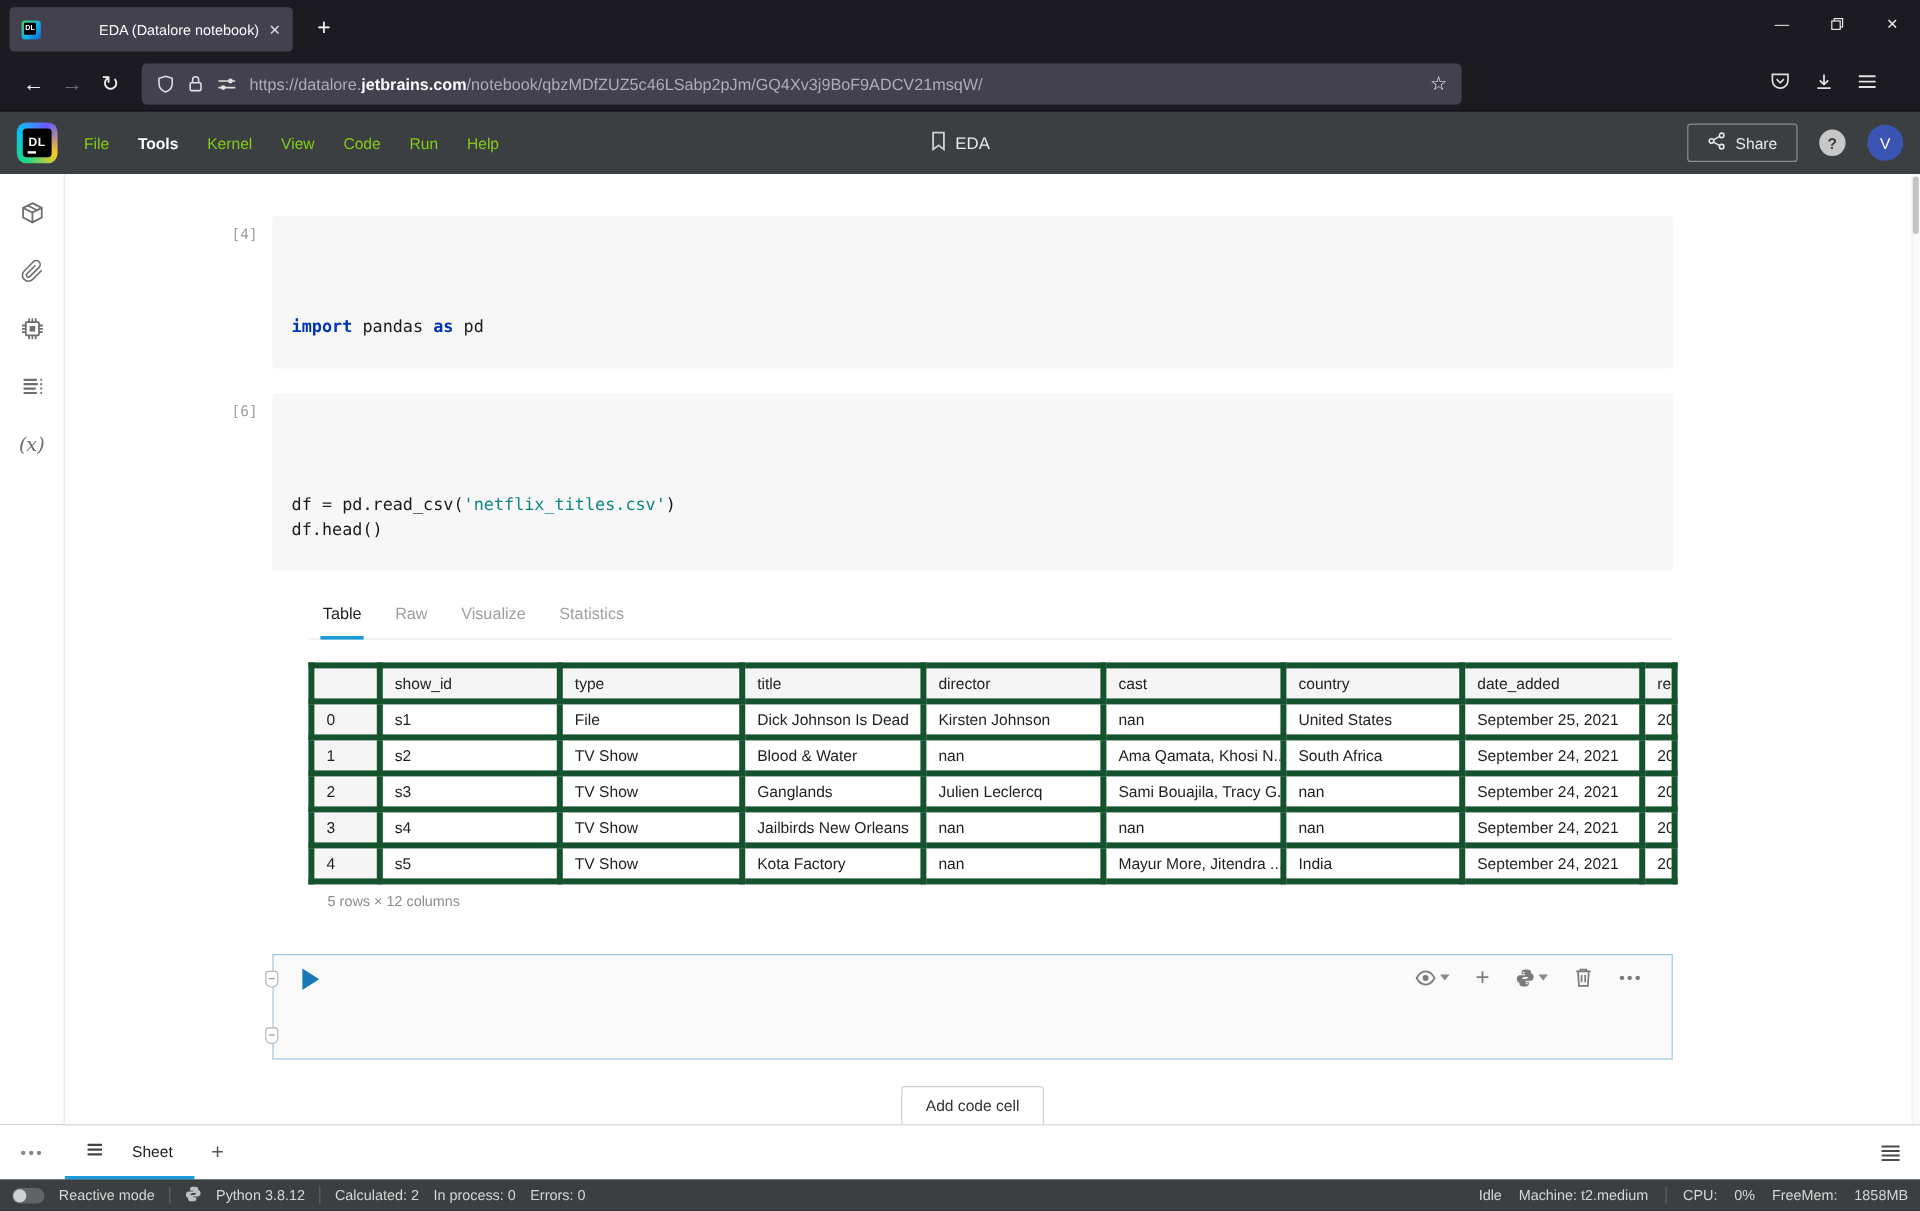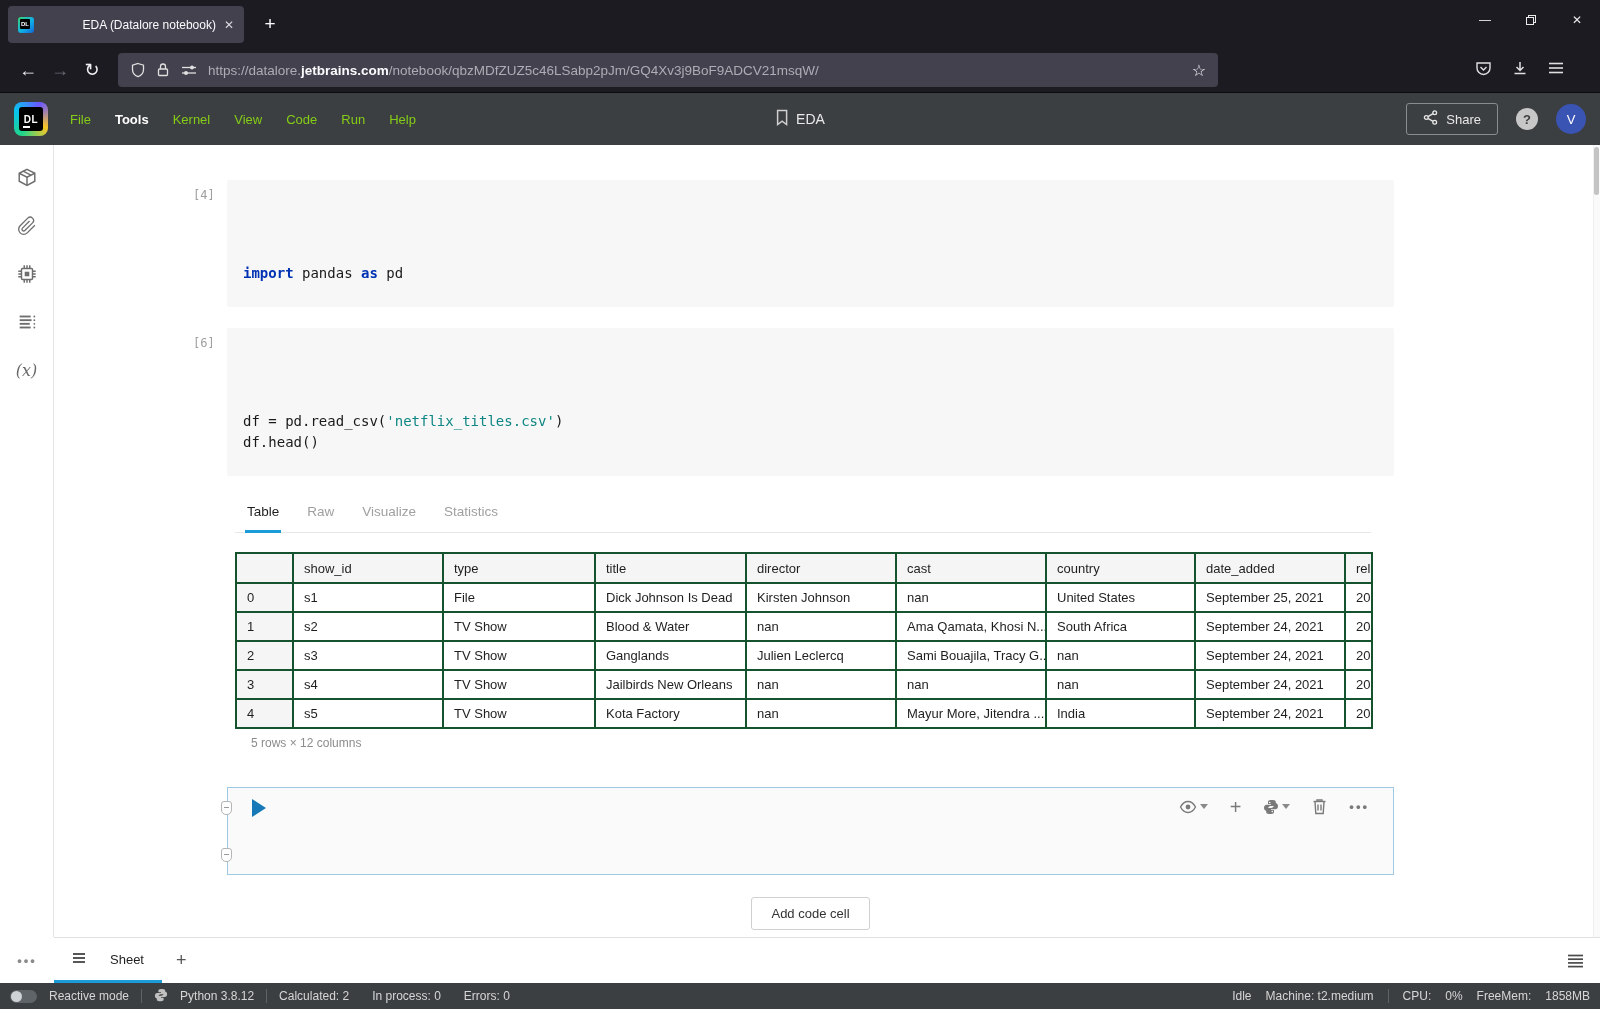--- a/index.html
+++ b/index.html
@@ -56,27 +56,27 @@
   .code-cell { position:relative; background:#f7f7f7; border-radius:2px; padding:38px 16px 23px 16px; }
   .code-cell.first { margin-top:35px; }
   .code-cell.second { margin-top:21px; }
   .exec-label { position:absolute; left:-34px; top:8px; font-family:"DejaVu Sans Mono", monospace; font-size:12px; color:#9e9e9e; }
   .code { font-family:"DejaVu Sans Mono", monospace; font-size:14px; color:#1a1a1a;margin-top:45px; }
   .code-line { line-height:21px; white-space:pre; }
   .tok-k { color:#0033b3; font-weight:bold; }
   .tok-s { color:#0e8784; }
   .tok-p { color:#1a1a1a; }
 
-  .output-block { margin-left:8px; width:1136px; }
+  .output-block { margin-left:30px; width:1136px; }
   .out-tabs { margin-top:28px; display:flex; gap:24px; border-bottom:1px solid #e8e8e8; height:29px; padding-left:10px; }
   .out-tab { font-size:13.5px; color:#a0a0a0; padding:0 2px; display:flex; align-items:flex-start; border-bottom:3px solid transparent; margin-bottom:-1px; }
   .out-tab.active { color:#1f1f1f; border-bottom-color:#1b9bd8; }
 
   table.df { margin-top:19px; border-collapse:collapse; table-layout:fixed; width:1136px; font-size:13px; color:#1f1f1f; }
-  table.df th, table.df td { border:2px solid #14532d; padding:5px 10px; text-align:left; font-weight:normal; white-space:nowrap; overflow:hidden; height:29px; }
+  table.df th, table.df td { border:5px solid #14532d; padding:5px 10px; text-align:left; font-weight:normal; white-space:nowrap; overflow:hidden; height:29px; }
   table.df thead th { background:#f5f5f5; height:30px; }
   table.df td.idx { background:#f5f5f5; }
   .df-summary { margin:7px 0 0 16px; font-size:12px; color:#8c8c8c; }
 
   .empty-cell { margin-top:37px; height:88px; background:#fafafa; border:1px solid #9ec9e4; position:relative; }
   .play-btn { position:absolute; left:24px; top:11px; width:0; height:0; border-left:14px solid #1779b8; border-top:9px solid transparent; border-bottom:9px solid transparent; }
   .cell-handle { position:absolute; left:-7px; width:11px; height:14px; background:#fff; border:1px solid #b5b5b5; border-radius:3px 3px 5px 5px; }
   .cell-handle:after { content:""; position:absolute; left:2px; top:5px; width:5px; height:1px; background:#9a9a9a; }
   .cell-handle.h1 { top:13px; }
   .cell-handle.h2 { top:60px; }
@@ -95,21 +95,21 @@
   .sheetbar-main { flex:1; border-top:1px solid #e0e0e0; display:flex; align-items:stretch; }
   .sheet-tab { display:flex; align-items:center; gap:24px; padding:0 18px; font-size:13px; color:#1f1f1f; border-bottom:3px solid #1b9bd8; }
   .sheet-add { display:flex; align-items:center; padding:0 14px; color:#555; font-size:18px; }
   .sheet-struct { margin-left:auto; display:flex; align-items:center; padding-right:16px; }
 
   
   .statusbar { height:26px; background:#3c3f41; display:flex; align-items:center; padding:0 10px; font-size:12px; color:#d6d6d6; gap:12px; flex:0 0 auto; }
   .sb-div { width:1px; height:14px; background:#5f6367; }
   .toggle { width:27px; height:13px; border-radius:7px; background:#5f6468; position:relative; }
   .toggle .knob { position:absolute; left:1px; top:1px; width:11px; height:11px; border-radius:50%; background:#cfd2d4; }
-  .sb-group { display:flex; align-items:center; gap:23px; }
+  .sb-group { display:flex; align-items:center; gap:12px; }
   .sb-right { margin-left:auto; display:flex; align-items:center; gap:14px;justify-content:flex-end; }
 </style>
 </head>
 <body>
 
 <div class="window">
 
   <div class="tabstrip">
     <div class="tab">
       <div class="favicon">

